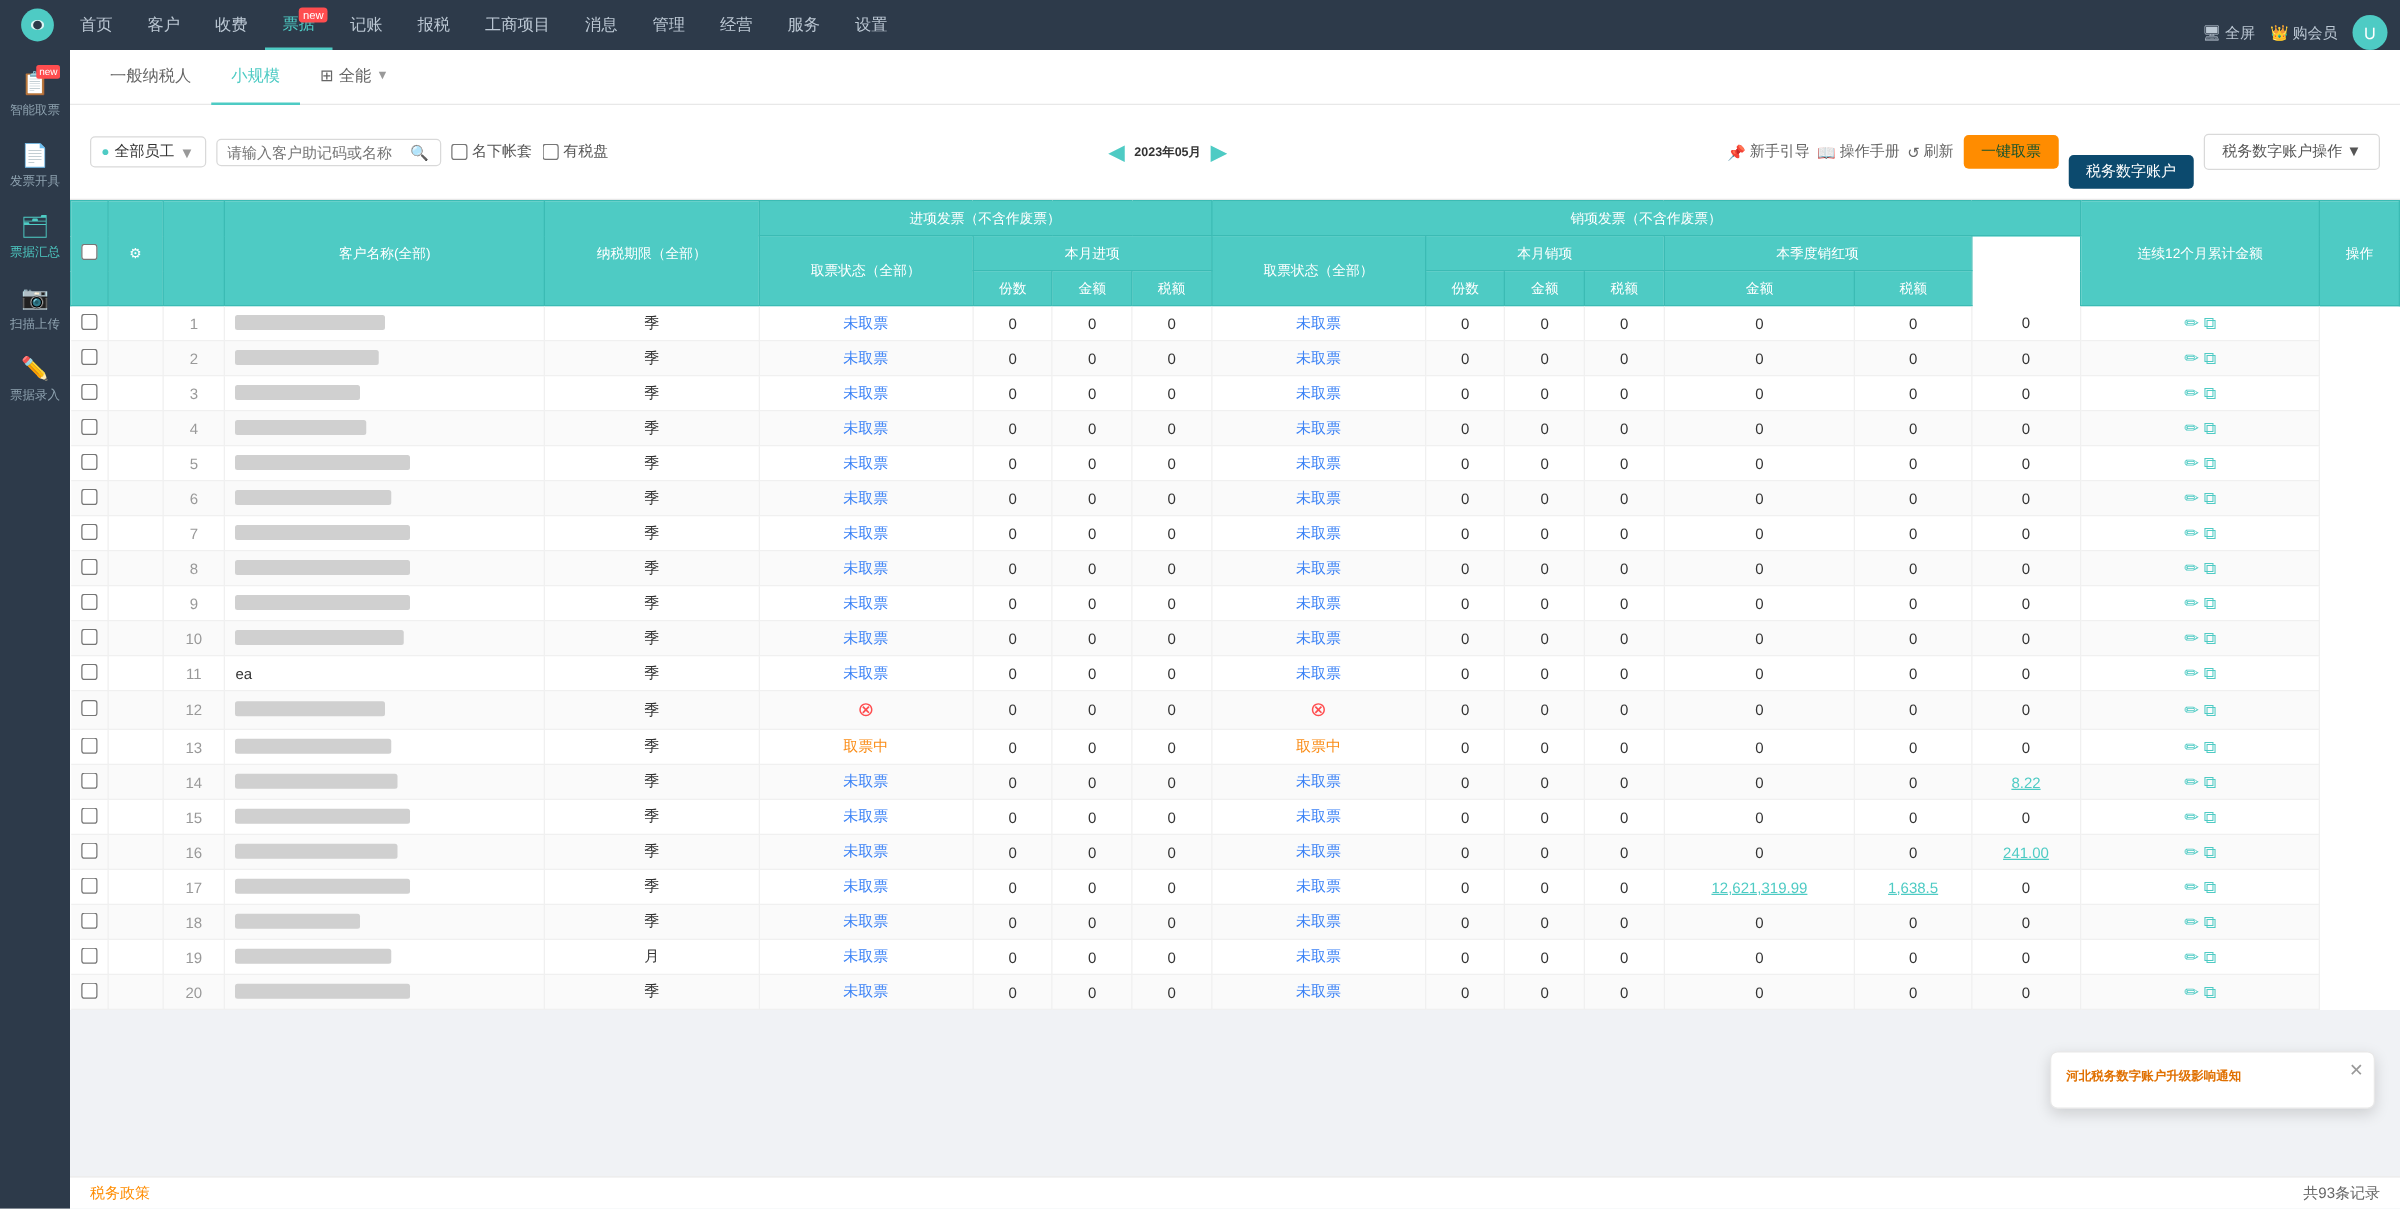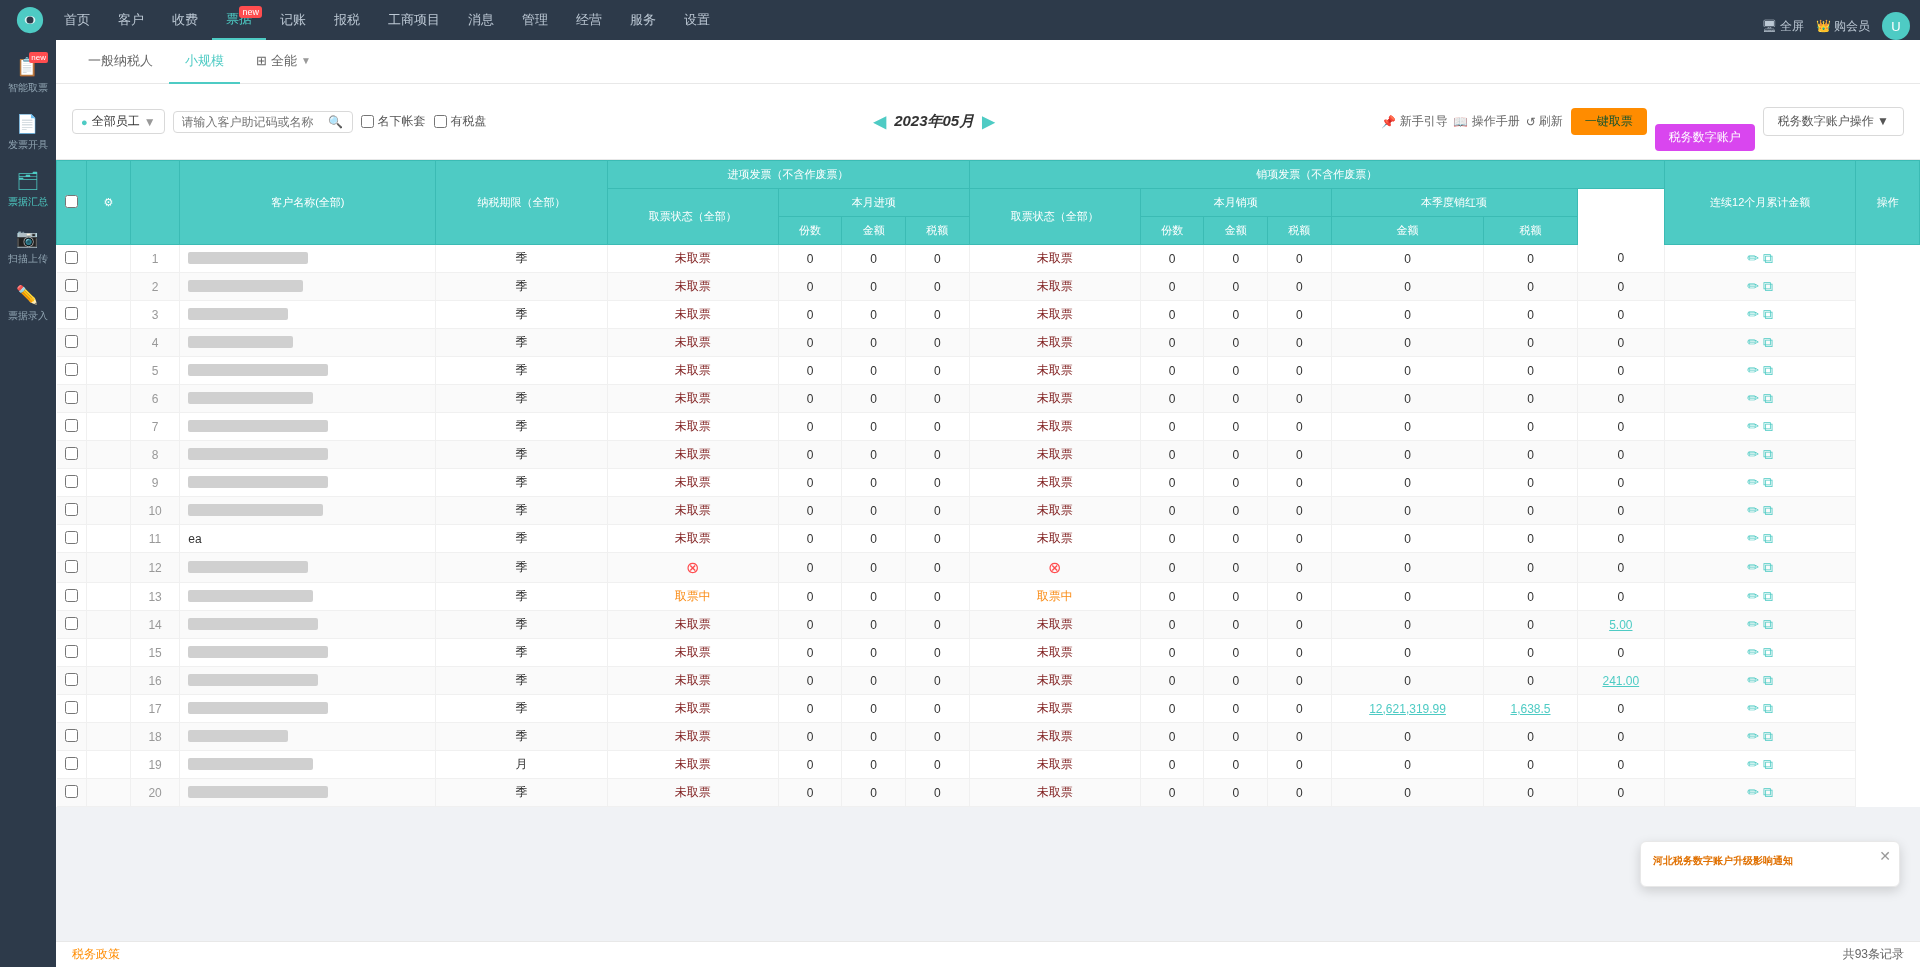--- a/index.html
+++ b/index.html
@@ -41,37 +41,37 @@
     .month-nav { display: flex; align-items: center; gap: 8px; font-size: 14px; font-weight: 600; }
     .month-nav .arrow { cursor: pointer; color: #4ecbc4; font-size: 16px; }
     .select-box { border: 1px solid #d9d9d9; border-radius: 4px; padding: 3px 8px; display: flex; align-items: center; gap: 4px; cursor: pointer; font-size: 12px; background: #fff; }
     .select-box .dropdown-arrow { color: #999; }
     .search-box { border: 1px solid #d9d9d9; border-radius: 4px; padding: 3px 8px; display: flex; align-items: center; gap: 4px; width: 180px; }
     .search-box input { border: none; outline: none; font-size: 12px; width: 100%; background: transparent; }
     .search-icon { color: #999; cursor: pointer; }
     .checkbox-label { display: flex; align-items: center; gap: 4px; cursor: pointer; font-size: 12px; color: #555; }
     .btn { padding: 5px 14px; border-radius: 4px; border: none; cursor: pointer; font-size: 12px; }
     .btn-primary { background: #ff8c00; color: #14532d; }
-    .btn-teal { background: #d946ef; color: #fff; margin-top: 32px; }
+    .btn-teal { background: #0c4a6e; color: #fff; margin-top: 32px; }
     .btn-outline { background: #fff; color: #555; border: 1px solid #d9d9d9; }
     .helper-links { display: flex; align-items: center; gap: 6px; font-size: 12px; color: #666; }
     .helper-links span { cursor: pointer; display: flex; align-items: center; gap: 3px; }
 
     
     .table-container { flex: 1; overflow: auto; padding: 0; background: #f0f2f5; }
     table { width: 100%; border-collapse: collapse; background: #fff; }
     thead tr { background: #4ecbc4; color: #fff; }
     thead th { padding: 6px 8px; text-align: center; font-size: 11px; font-weight: 500; border: 1px solid #3bbbb4; white-space: nowrap; }
     thead .group-header { background: #4ecbc4; }
     tbody tr { background: #fff; }
     tbody tr:nth-child(even) { background: #fafafa; }
     tbody td { padding: 5px 8px; text-align: center; font-size: 12px; border-bottom: 1px solid #f0f0f0; border-right: 1px solid #f0f0f0; white-space: nowrap; }
     .td-left { text-align: left; }
     .td-num { color: #333; }
-    .status-tag { color: #7f1d1d; }
+    .status-tag { color: #3b82f6; }
     .action-btn { color: #4ecbc4; cursor: pointer; margin: 0 2px; font-size: 14px; }
     .blurred { background: #d0d0d0; border-radius: 2px; color: transparent; display: inline-block; height: 12px; }
     .row-num { color: #999; }
     .checkbox-cell { width: 30px; }
     .highlight-val { color: #4ecbc4; text-decoration: underline; cursor: pointer; }
     .footer-link { color: #ff8c00; cursor: pointer; }
 
     
     .notification-popup { position: fixed; bottom: 80px; right: 20px; width: 260px; background: #fff; border: 1px solid #e8e8e8; border-radius: 6px; box-shadow: 0 4px 12px rgba(0,0,0,0.15); padding: 12px; z-index: 100; }
     .notification-popup .close-btn { position: absolute; top: 6px; right: 8px; cursor: pointer; color: #999; font-size: 14px; }
@@ -170,21 +170,21 @@
         </label>
         <label class="checkbox-label">
           <input type="checkbox" style="">
           <span>有税盘</span>
         </label>
       </div>
 
       <div class="toolbar-center">
         <span class="month-nav">
           <span class="arrow">◀</span>
-          <span style="font-size:15px;font-style:italic;">2023年05月</span>
+          <span style="font-size:10px;">2023年05月</span>
           <span class="arrow">▶</span>
         </span>
       </div>
 
       <div class="toolbar-right">
         <div class="helper-links">
           <span>📌 <span>新手引导</span></span>
           <span>📖 <span>操作手册</span></span>
           <span>↺ <span>刷新</span></span>
         </div>
@@ -486,21 +486,21 @@
               <td class="status-tag">未取票</td>
               <td class="td-num">0</td>
               <td class="td-num">0</td>
               <td class="td-num">0</td>
               <td class="status-tag">未取票</td>
               <td class="td-num">0</td>
               <td class="td-num">0</td>
               <td class="td-num">0</td>
               <td class="td-num">0</td>
               <td class="td-num">0</td>
-              <td class="td-num"><span class="highlight-val">5.00</span></td>
+              <td class="td-num"><span class="highlight-val">8.22</span></td>
               <td><span class="action-btn" title="编辑">✏</span><span class="action-btn" title="复制">⧉</span></td>
             </tr>
             <tr>
               <td><input type="checkbox" style=""></td>
               <td></td>
               <td class="row-num">15</td>
               <td class="td-left"><span class="blurred" style="width: 140px;">██████████████████</span></td>
               <td>季</td>
               <td class="status-tag">未取票</td>
               <td class="td-num">0</td>

